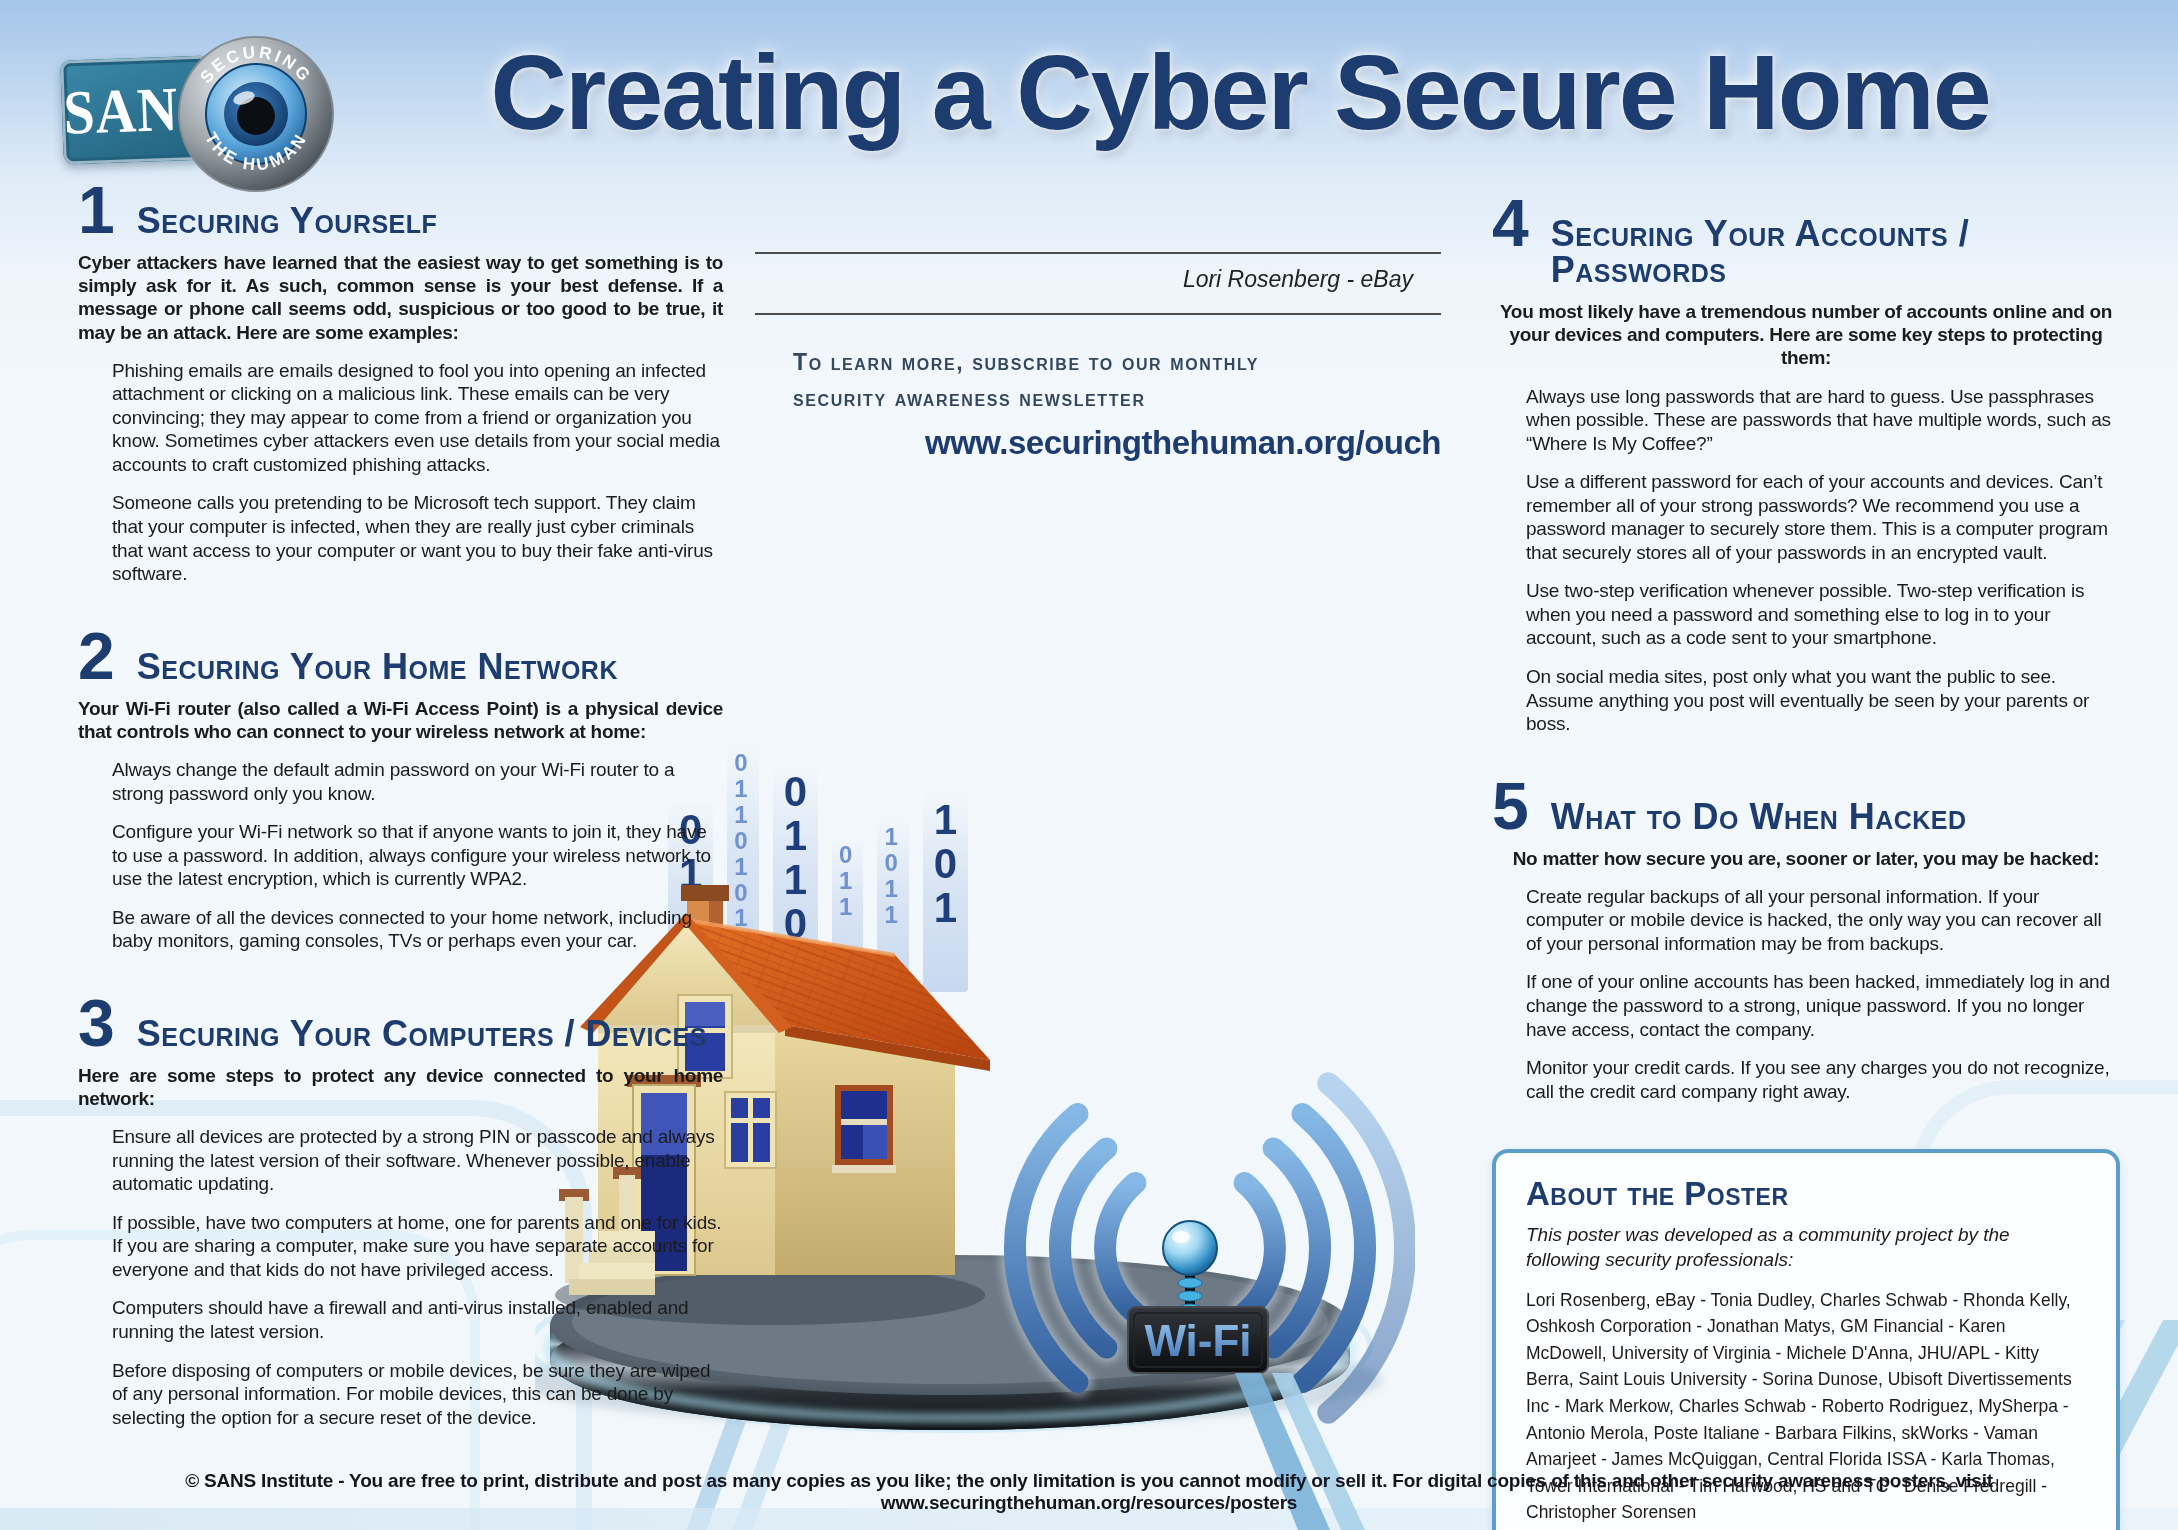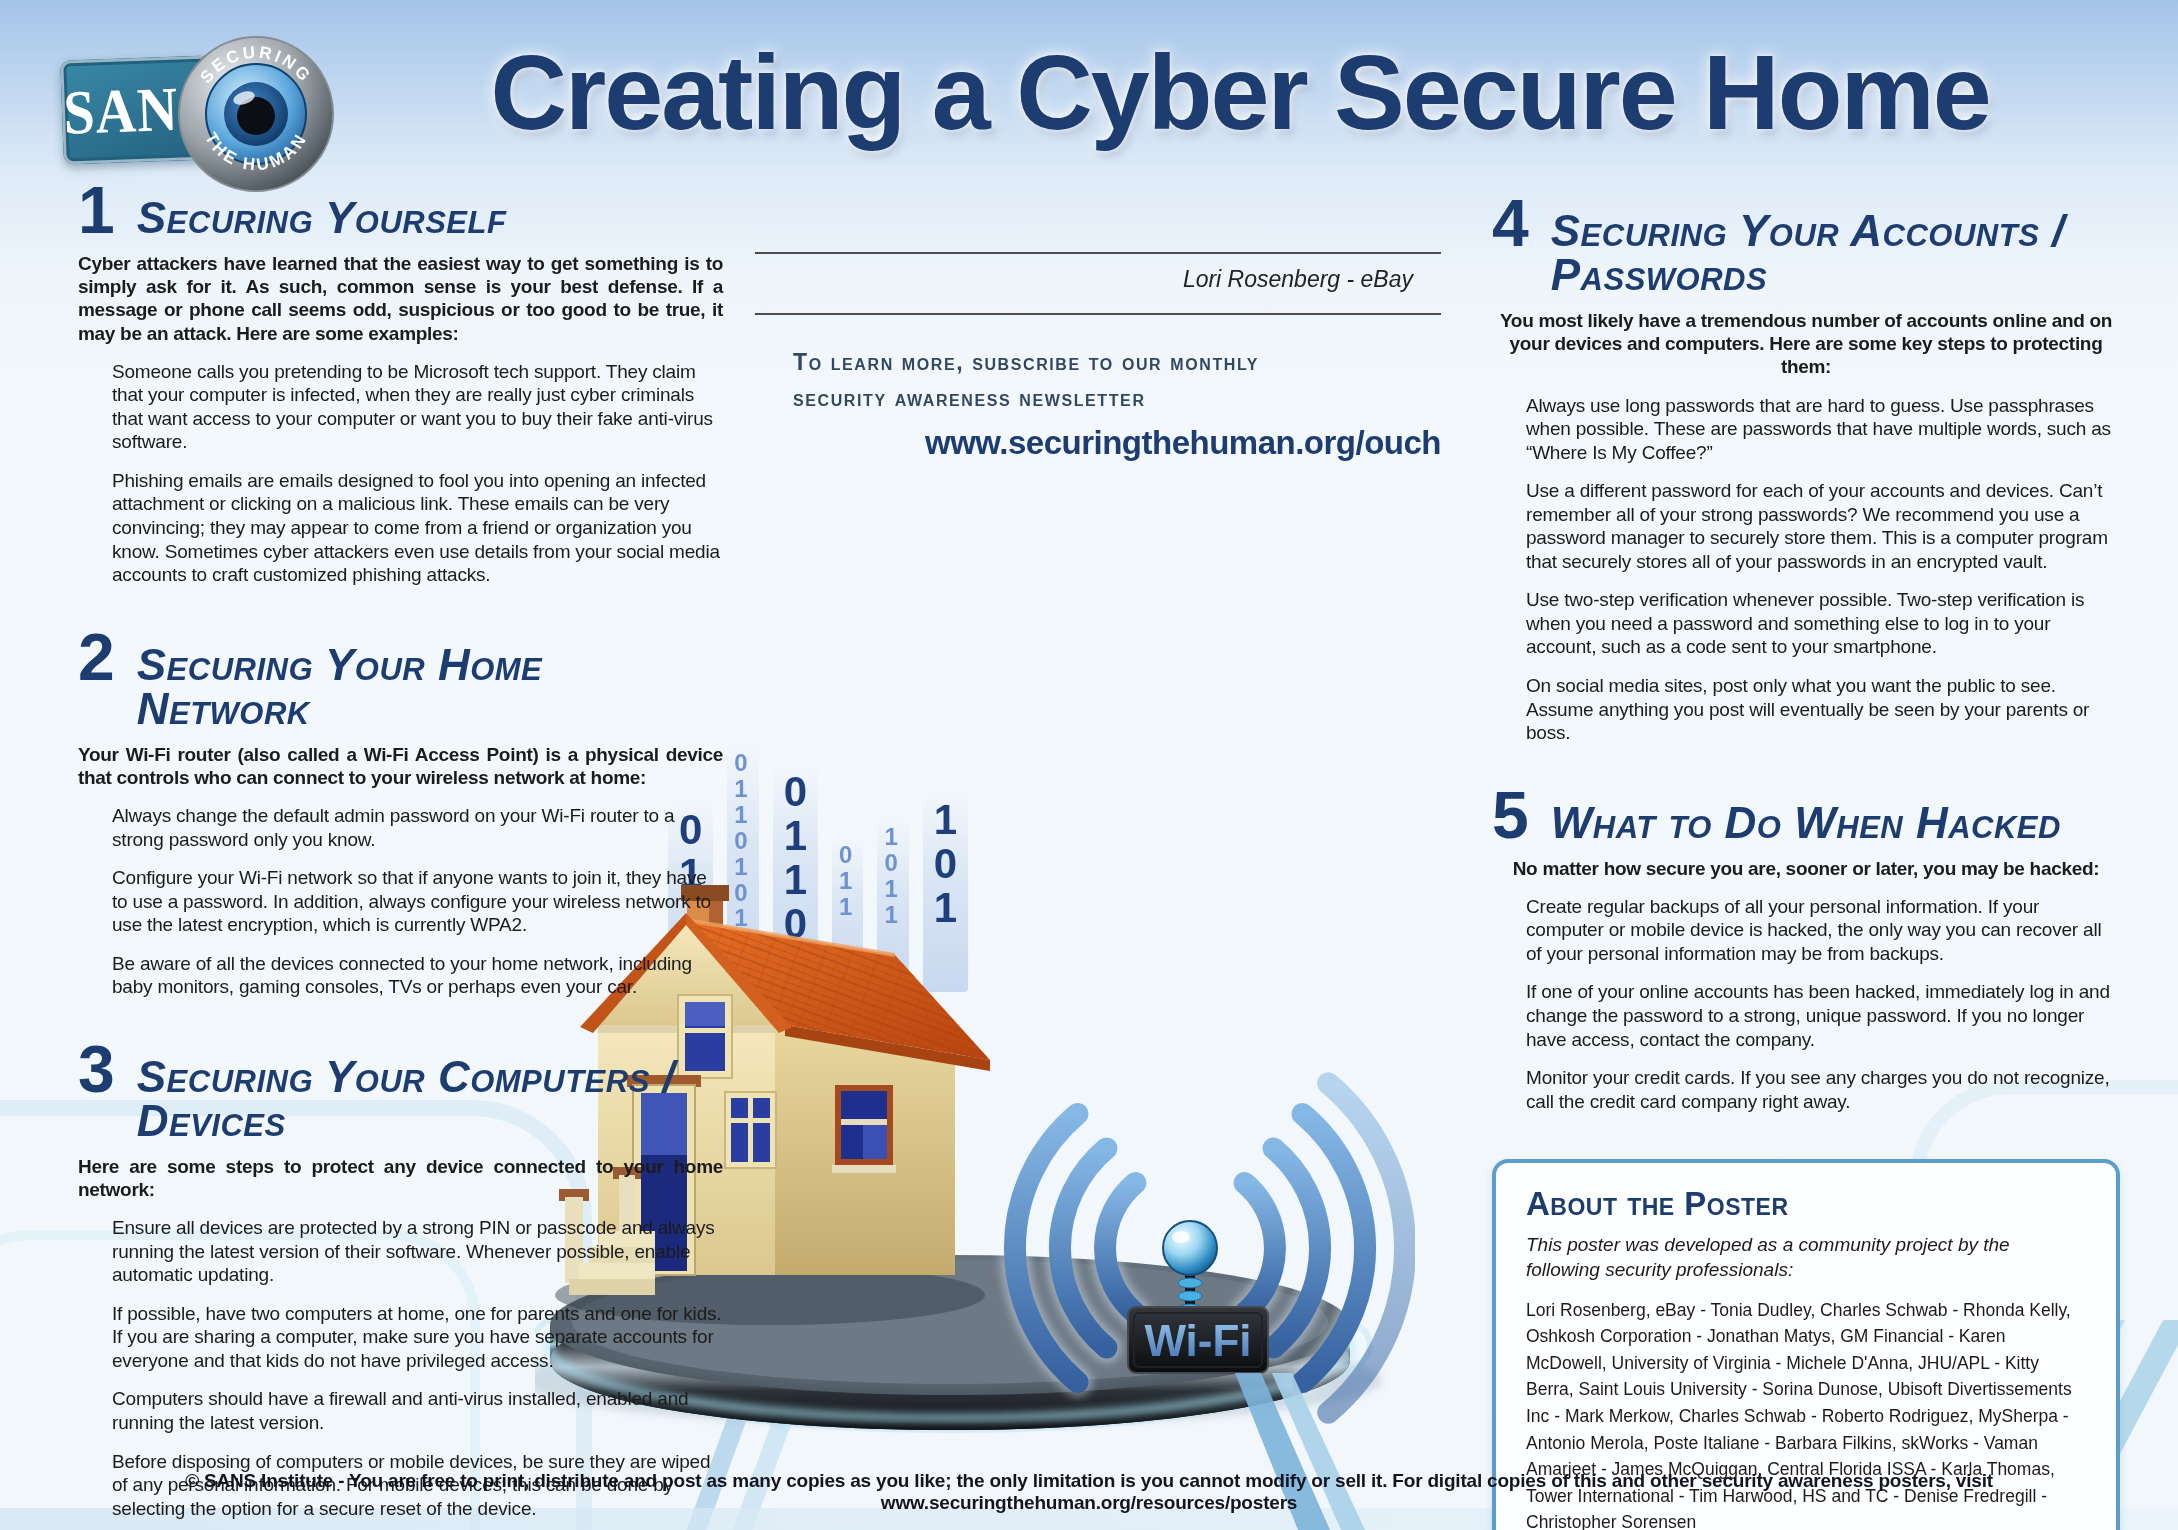--- a/index.html
+++ b/index.html
@@ -28,21 +28,21 @@
     text-shadow:0 0 16px rgba(255,255,255,.95),0 0 5px rgba(255,255,255,.9),3px 5px 9px rgba(25,55,105,.28);}
 
   
   .col{position:absolute;z-index:2;color:#1b1b1b;}
   .col-left{left:78px;top:182px;width:645px;}
   .col-right{left:1492px;top:195px;width:628px;}
   .section{margin:0;}
   .section + .section{margin-top:42px;}
   .sec-head{display:flex;align-items:baseline;gap:22px;}
   .sec-num{font-size:66px;font-weight:700;color:#1d3c70;line-height:.85;}
-  .sec-title{font-size:44px;font-weight:700;color:#1d3c70;font-variant:small-caps;letter-spacing:.5px;line-height:1;font-style:italic;}
+  .sec-title{font-size:36px;font-weight:700;color:#1d3c70;font-variant:small-caps;letter-spacing:.5px;line-height:1;}
   .sec-intro{font-weight:700;font-size:19px;line-height:1.22;letter-spacing:-.3px;text-align:justify;margin-top:12px;}
   .col-right .sec-intro{text-align:center;}
   .bullet{font-size:19px;line-height:1.24;letter-spacing:-.2px;margin:15px 0 0 34px;}
 
   
   .mid{position:absolute;left:755px;top:252px;width:686px;z-index:2;}
   .rule{border:none;border-top:2px solid #4c4c4c;margin:0;}
   .quote{font-style:italic;font-size:31px;line-height:1.88;color:#151515;text-align:justify;margin:34px 6px 0 12px;letter-spacing:-.3px;}
   .attribution{font-style:italic;font-size:23px;text-align:right;margin:12px 28px 0 0;color:#222;}
   .rule2{margin-top:20px;}
@@ -127,22 +127,22 @@
   </div>
   <div class="page-title">Creating a Cyber Secure Home</div>
 
   <div class="col col-left">
     <div class="section">
       <div class="sec-head">
         <span class="sec-num">1</span>
         <span class="sec-title">Securing Yourself</span>
       </div>
       <div class="sec-intro">Cyber attackers have learned that the easiest way to get something is to simply ask for it. As such, common sense is your best defense. If a message or phone call seems odd, suspicious or too good to be true, it may be an attack. Here are some examples:</div>
+      <div class="bullet">Phishing emails are emails designed to fool you into opening an infected attachment or clicking on a malicious link. These emails can be very convincing; they may appear to come from a friend or organization you know. Sometimes cyber attackers even use details from your social media accounts to craft customized phishing attacks.</div>
       <div class="bullet">Someone calls you pretending to be Microsoft tech support. They claim that your computer is infected, when they are really just cyber criminals that want access to your computer or want you to buy their fake anti-virus software.</div>
-      <div class="bullet">Phishing emails are emails designed to fool you into opening an infected attachment or clicking on a malicious link. These emails can be very convincing; they may appear to come from a friend or organization you know. Sometimes cyber attackers even use details from your social media accounts to craft customized phishing attacks.</div>
     </div>
     <div class="section">
       <div class="sec-head">
         <span class="sec-num">2</span>
         <span class="sec-title">Securing Your Home Network</span>
       </div>
       <div class="sec-intro">Your Wi-Fi router (also called a Wi-Fi Access Point) is a physical device that controls who can connect to your wireless network at home:</div>
       <div class="bullet">Always change the default admin password on your Wi-Fi router to a strong password only you know.</div>
       <div class="bullet">Configure your Wi-Fi network so that if anyone wants to join it, they have to use a password. In addition, always configure your wireless network to use the latest encryption, which is currently WPA2.</div>
       <div class="bullet">Be aware of all the devices connected to your home network, including baby monitors, gaming consoles, TVs or perhaps even your car.</div>

